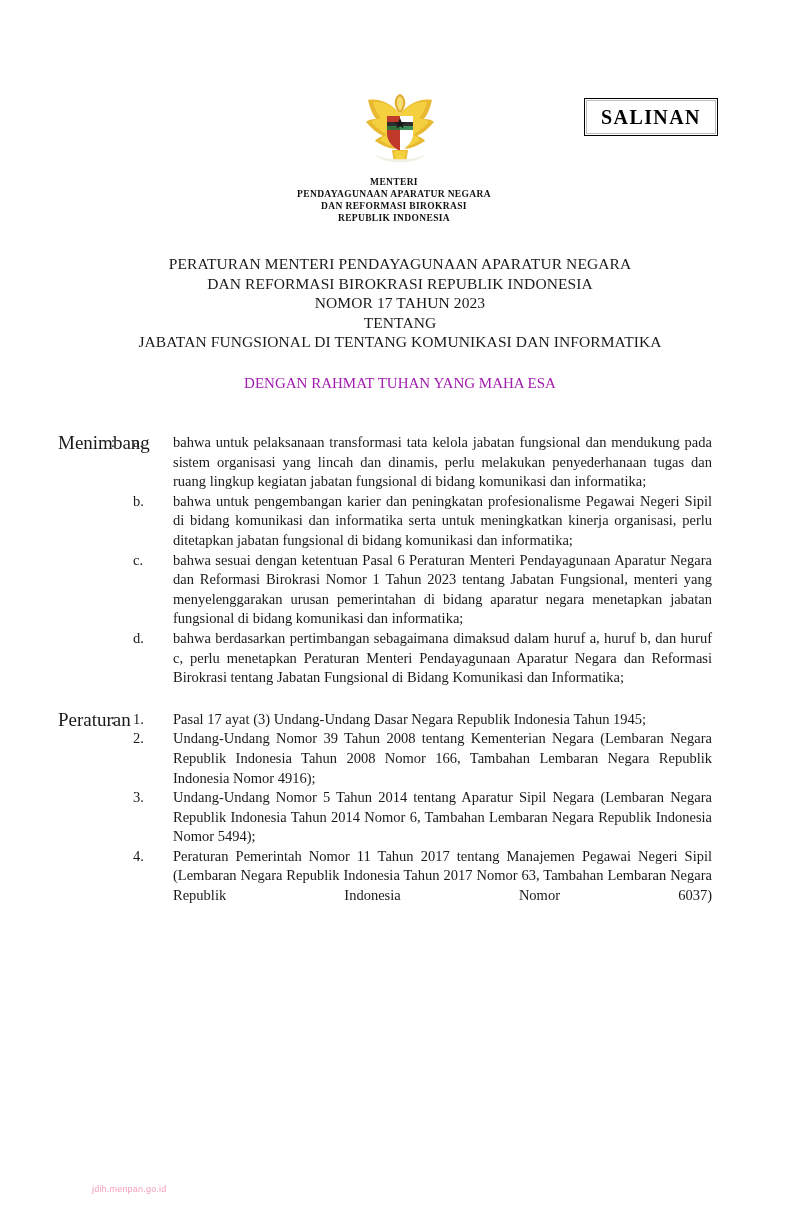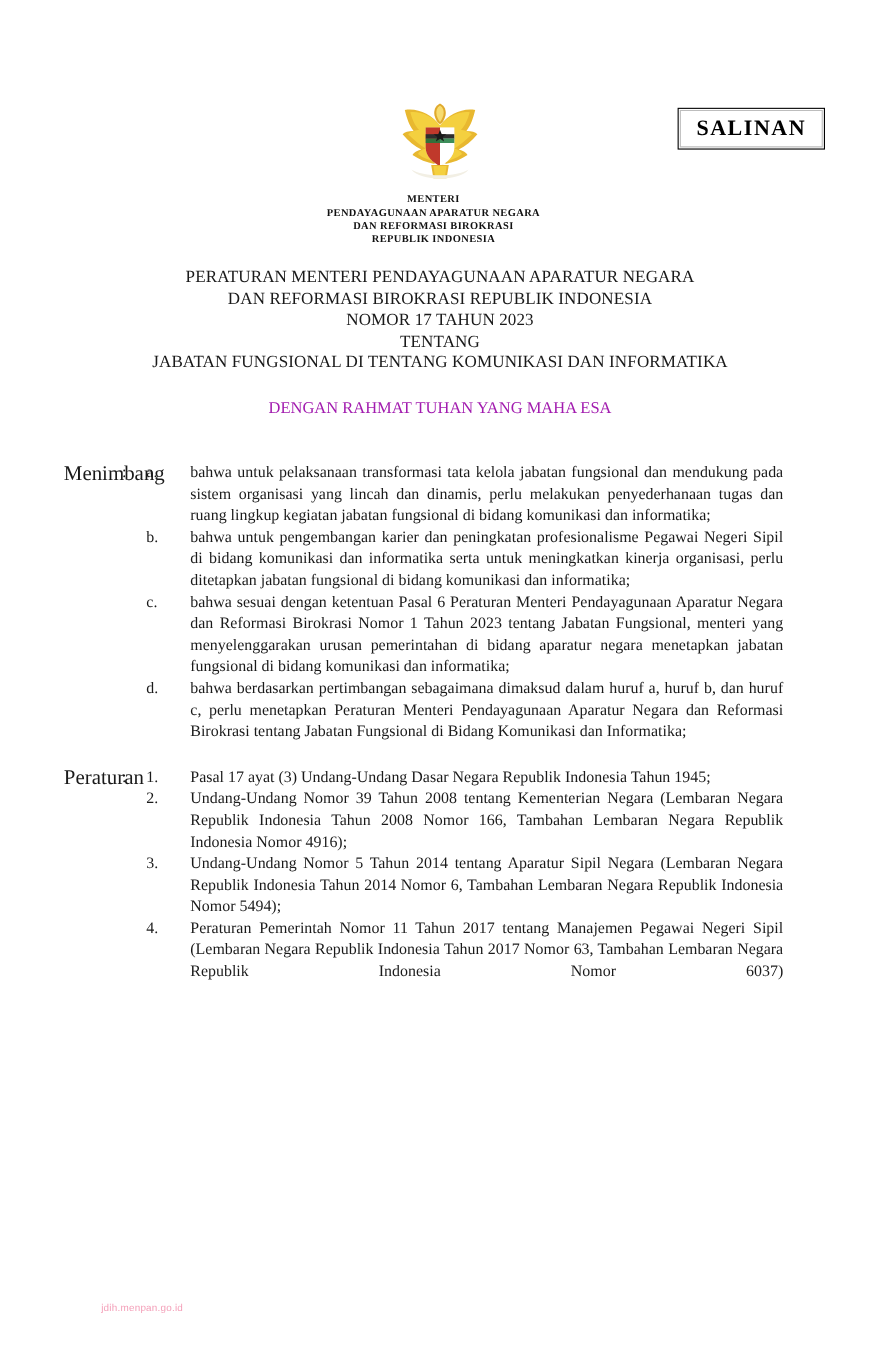--- a/index.html
+++ b/index.html
@@ -21,21 +21,21 @@
   }
 
   
   .header-zone {
     position: relative;
     height: 232px;
   }
   .salinan-box {
     position: absolute;
     top: 98px;
-    left: 616px;
+    left: 584px;
     width: 132px;
     height: 36px;
     border: 1.5px solid #000000;
     background: #ffffff;
     display: flex;
     align-items: center;
     justify-content: center;
     box-shadow: inset 0 0 0 1px #ffffff, inset 0 0 0 2px #bdbdbd;
   }
   .salinan-text {
@@ -72,21 +72,21 @@
     font-weight: bold;
     font-size: 9.5px;
     letter-spacing: 0.35px;
     line-height: 12px;
     color: #111111;
   }
 
   
   .title-block {
     text-align: center;
-    margin-top: 10px;
+    margin-top: 22px;
   }
   .title-block div {
     font-size: 15.5px;
     line-height: 19.5px;
     letter-spacing: 0.1px;
     color: #1a1a1a;
   }
 
   .subtitle-block {
     text-align: center;

